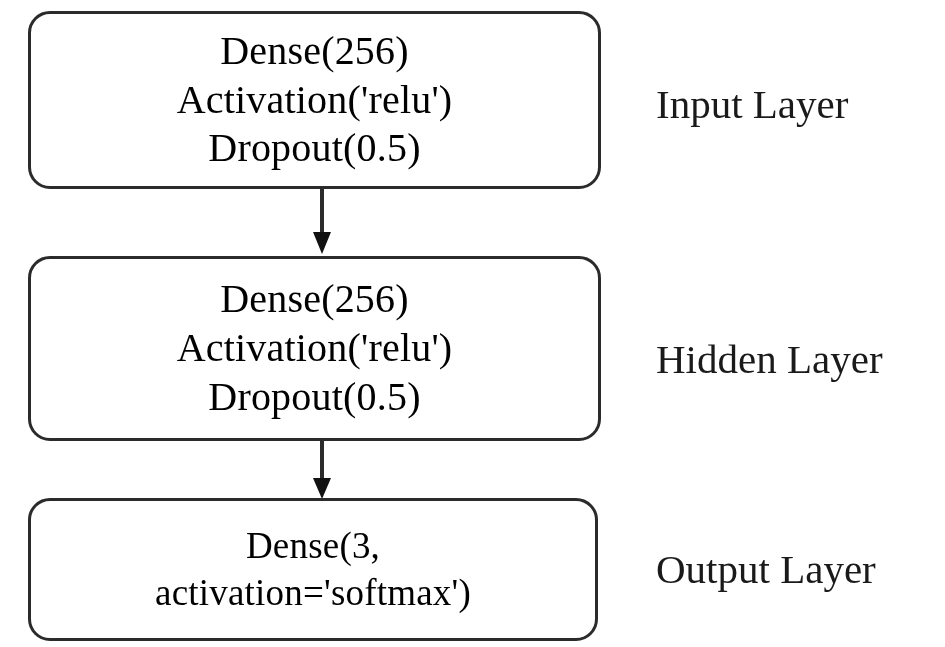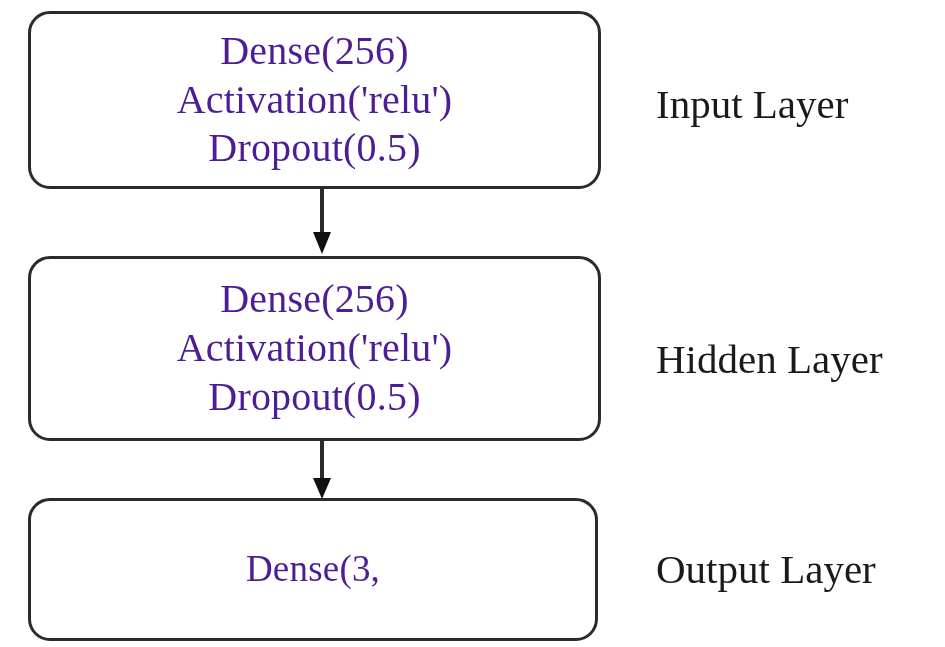--- a/index.html
+++ b/index.html
@@ -35,21 +35,21 @@
   .box-1 { left: 28px;  top: 11px;  width: 573px; height: 178px; }
   .box-2 { left: 28px;  top: 256px; width: 573px; height: 185px; }
   .box-3 { left: 28px;  top: 498px; width: 570px; height: 143px; }
 
   .box-line {
     font-size: 40px;
     line-height: 1.22;
     letter-spacing: 0.2px;
     text-align: right;
     white-space: nowrap;
-    color: #4c1d95;
+    color: #000000;
   }
   .box-3 .box-line { font-size: 37px; line-height: 1.25; }
 
   
   .arrow {
     position: absolute;
     left: 312px;
     width: 20px;
   }
   .arrow-1 { top: 188px; height: 68px; }
@@ -95,19 +95,20 @@
 
   <div class="arrow arrow-2">
     <svg viewBox="0 0 20 60" preserveAspectRatio="none" aria-hidden="true">
       <line x1="10" y1="0" x2="10" y2="42" stroke="#2b2b2b" stroke-width="4"></line>
       <polygon points="10,59 1,38 19,38" fill="#111111"></polygon>
     </svg>
   </div>
 
   <div class="layer-box box-3">
     <div class="box-line">Dense(3,</div>
+    <div class="box-line">activation='softmax')</div>
   </div>
 
   <div class="side-label label-input">Input Layer</div>
   <div class="side-label label-hidden">Hidden Layer</div>
   <div class="side-label label-output">Output Layer</div>
 
 </div>
 
 </body></html>

